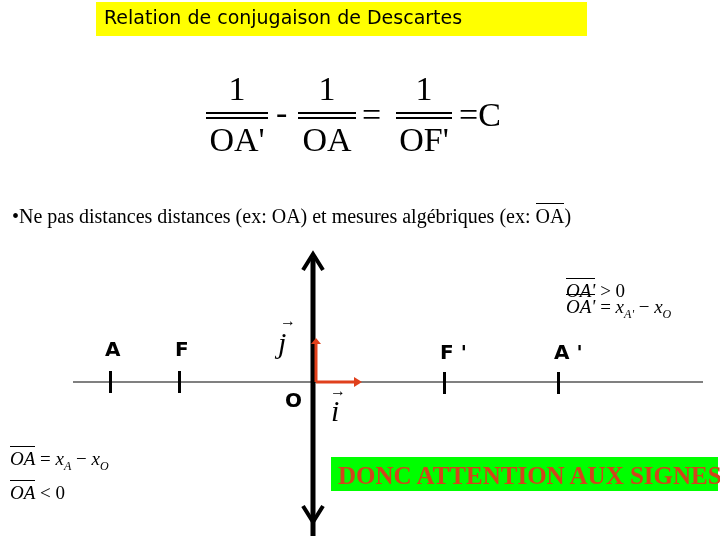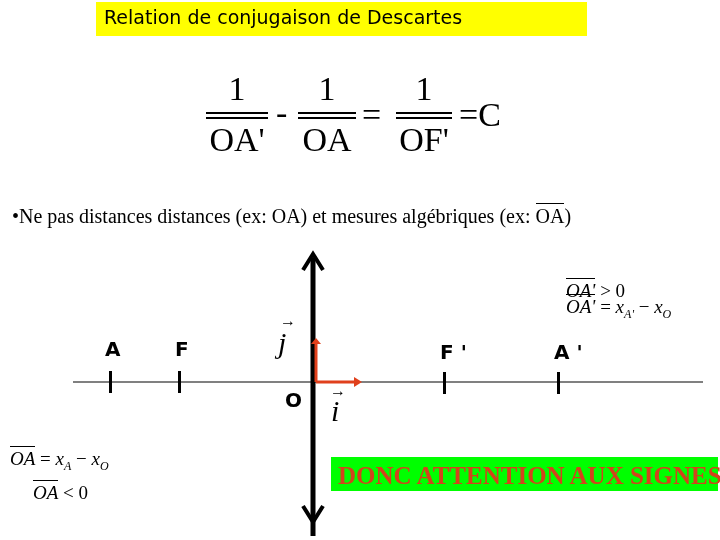--- a/index.html
+++ b/index.html
@@ -63,21 +63,21 @@
   <span>&gt; 0</span>
 </div>
 
 <div class="abs math" style="left:10px; top:448px;">
   <span class="it ol">OA</span>
   <span>=</span>
   <span class="it">x</span><sub class="it">A</sub>
   <span>−</span>
   <span class="it">x</span><sub class="it">O</sub>
 </div>
-<div class="abs math" style="left:10px; top:482px;margin-left:23px;">
+<div class="abs math" style="left:10px; top:482px;">
   <span class="it ol">OA</span>
   <span>&lt; 0</span>
 </div>
 
 <svg class="abs" style="left:0; top:0;" width="720" height="540">
   <line x1="73" y1="382" x2="703" y2="382" stroke="#808080" stroke-width="2"></line>
   <line x1="313" y1="258" x2="313" y2="536" stroke="#000" stroke-width="5"></line>
   <polyline points="303,270 313,254 323,270" fill="none" stroke="#000" stroke-width="4"></polyline>
   <polyline points="303,506 313,522 323,506" fill="none" stroke="#000" stroke-width="4"></polyline>
   <line x1="316" y1="382" x2="316" y2="342" stroke="#e0401c" stroke-width="3"></line>

